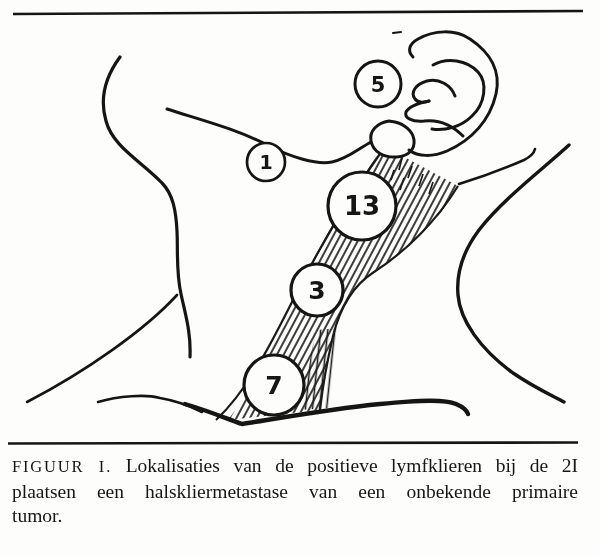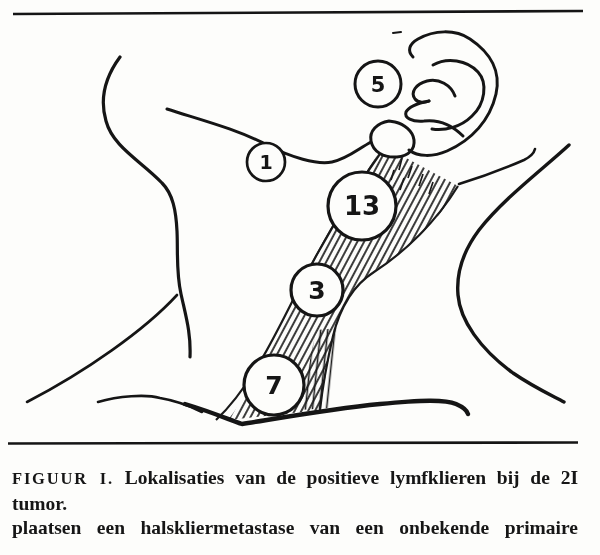--- a/index.html
+++ b/index.html
@@ -5,24 +5,23 @@
   html,body{margin:0;padding:0;}
   .page{
     position:relative;
     width:600px;height:555px;
     background:#fdfdfb;
     overflow:hidden;
     font-family:"Liberation Serif",serif;
   }
   .figure-svg{position:absolute;left:0;top:0;}
   .caption{
-    position:absolute;left:12px;top:466px;width:566px;
+    position:absolute;left:12px;top:454px;width:566px;
     font-size:19.5px;line-height:24.5px;color:#161616;
     font-family:"Liberation Serif",serif;
-    font-weight:bold;
   }
   .cap-line{white-space:nowrap;}
   .jline{text-align:justify;text-align-last:justify;white-space:normal;}
   .smallcaps{font-size:16.5px;letter-spacing:1.8px;}
   svg text{
     font-family:"DejaVu Sans","Liberation Sans",sans-serif;
     font-weight:600;fill:#161616;
   }
 </style>
 </head>
@@ -107,17 +106,17 @@
       </g>
       <g>
         <circle cx="274" cy="385" r="30" fill="#fdfdfb" stroke="#151515" stroke-width="3.2"></circle>
         <text x="274" y="385" dy="0.36em" text-anchor="middle" font-size="25">7</text>
       </g>
     </g>
   </svg>
 
   <div class="caption">
     <div class="cap-line jline"><span class="smallcaps">FIGUUR I.</span> <span>Lokalisaties van de positieve lymfklieren bij de 2I</span></div>
+    <div class="cap-line jline">plaatsen een halskliermetastase van een onbekende primaire</div>
     <div class="cap-line">tumor.</div>
-    <div class="cap-line jline">plaatsen een halskliermetastase van een onbekende primaire</div>
   </div>
 
 </div>
 
 </body></html>

